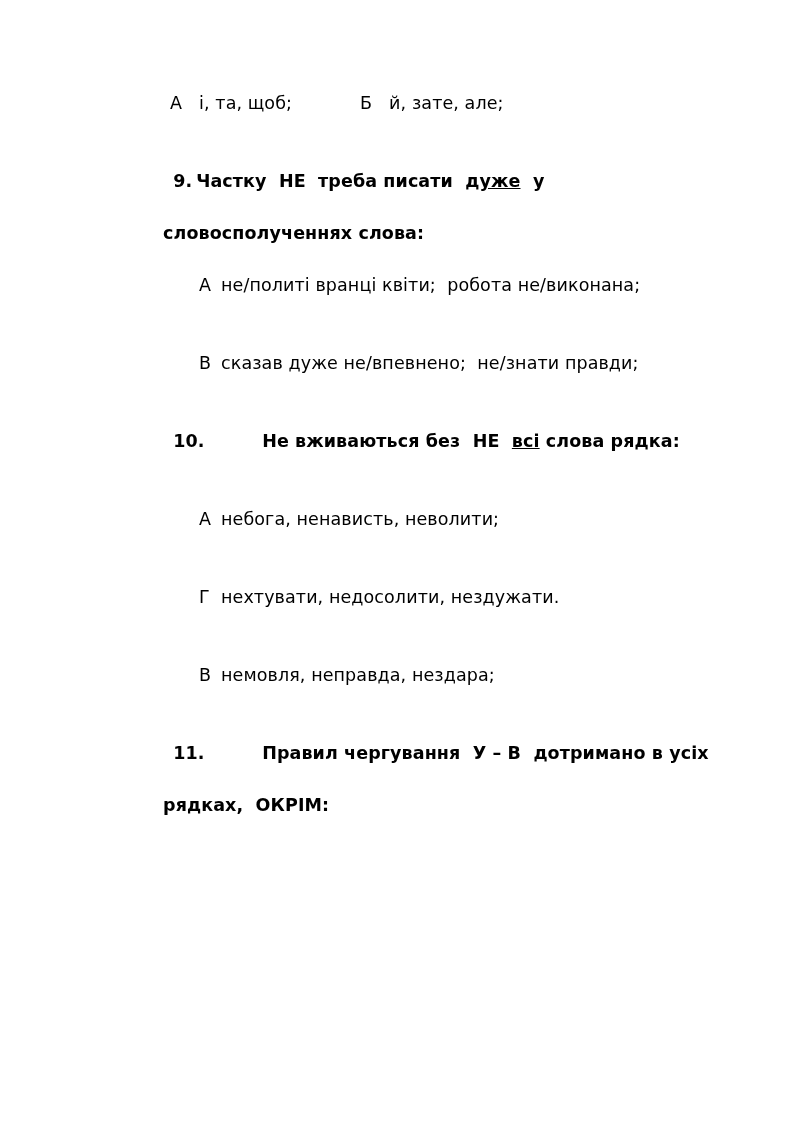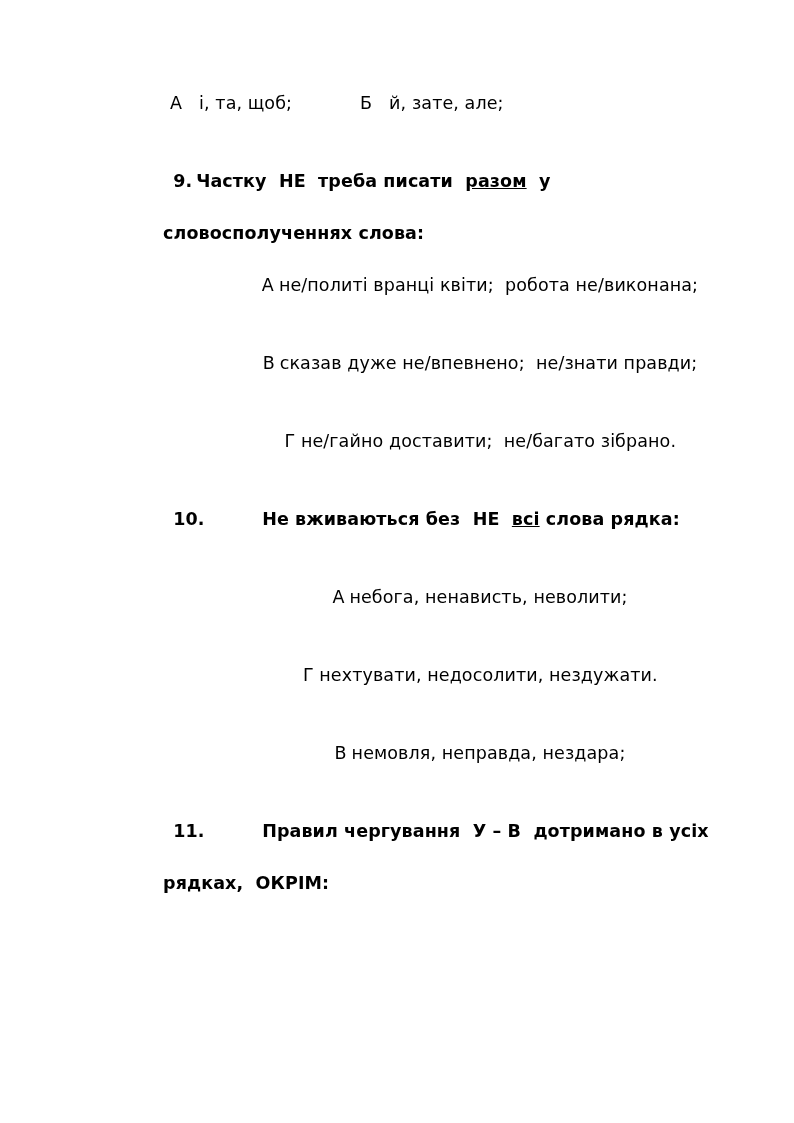--- a/index.html
+++ b/index.html
@@ -59,48 +59,45 @@
   .num-narrow { width: 23px; }   
   .num-wide   { width: 89px; }   
 
   
   .opt-letter {
     display: inline-block;
     width: 22px;
   }
 
   
-  .ind-opt   { padding-left: 29px; text-align: center; }  
+  .ind-opt   { padding-left: 29px; }  
   .ind-cont  { padding-left: 27px; }  
 
   .u { text-decoration: underline; }
 </style>
 </head>
 <body>
 
 <div id="page">
   <div id="doc">
 
     <div class="line">
       <span>А   і, та, щоб;            Б   й, зате, але;</span>
     </div>
 
     <div class="line stem q-head">
-      <span class="num num-narrow">9.</span><span>Частку  НЕ  треба писати  </span><span class="u">разом</span><span>  у</span>
+      <span class="num num-narrow">9.</span><span>Частку  НЕ  треба писати  </span><span class="u">дуже</span><span>  у</span>
     </div>
     <div class="line stem ind-cont">словосполученнях слова:</div>
 
     <div class="line ind-opt">
       <span class="opt-letter">А</span><span>не/политі вранці квіти;  робота не/виконана;</span>
     </div>
     <div class="line ind-opt">
       <span class="opt-letter">В</span><span>сказав дуже не/впевнено;  не/знати правди;</span>
-    </div>
-    <div class="line ind-opt">
-      <span class="opt-letter">Г</span><span>не/гайно доставити;  не/багато зібрано.</span>
     </div>
 
     <div class="line stem q-head">
       <span class="num num-wide">10.</span><span>Не вживаються без  НЕ  </span><span class="u">всі</span><span> слова рядка:</span>
     </div>
 
     <div class="line ind-opt">
       <span class="opt-letter">А</span><span>небога, ненависть, неволити;</span>
     </div>
     <div class="line ind-opt">

